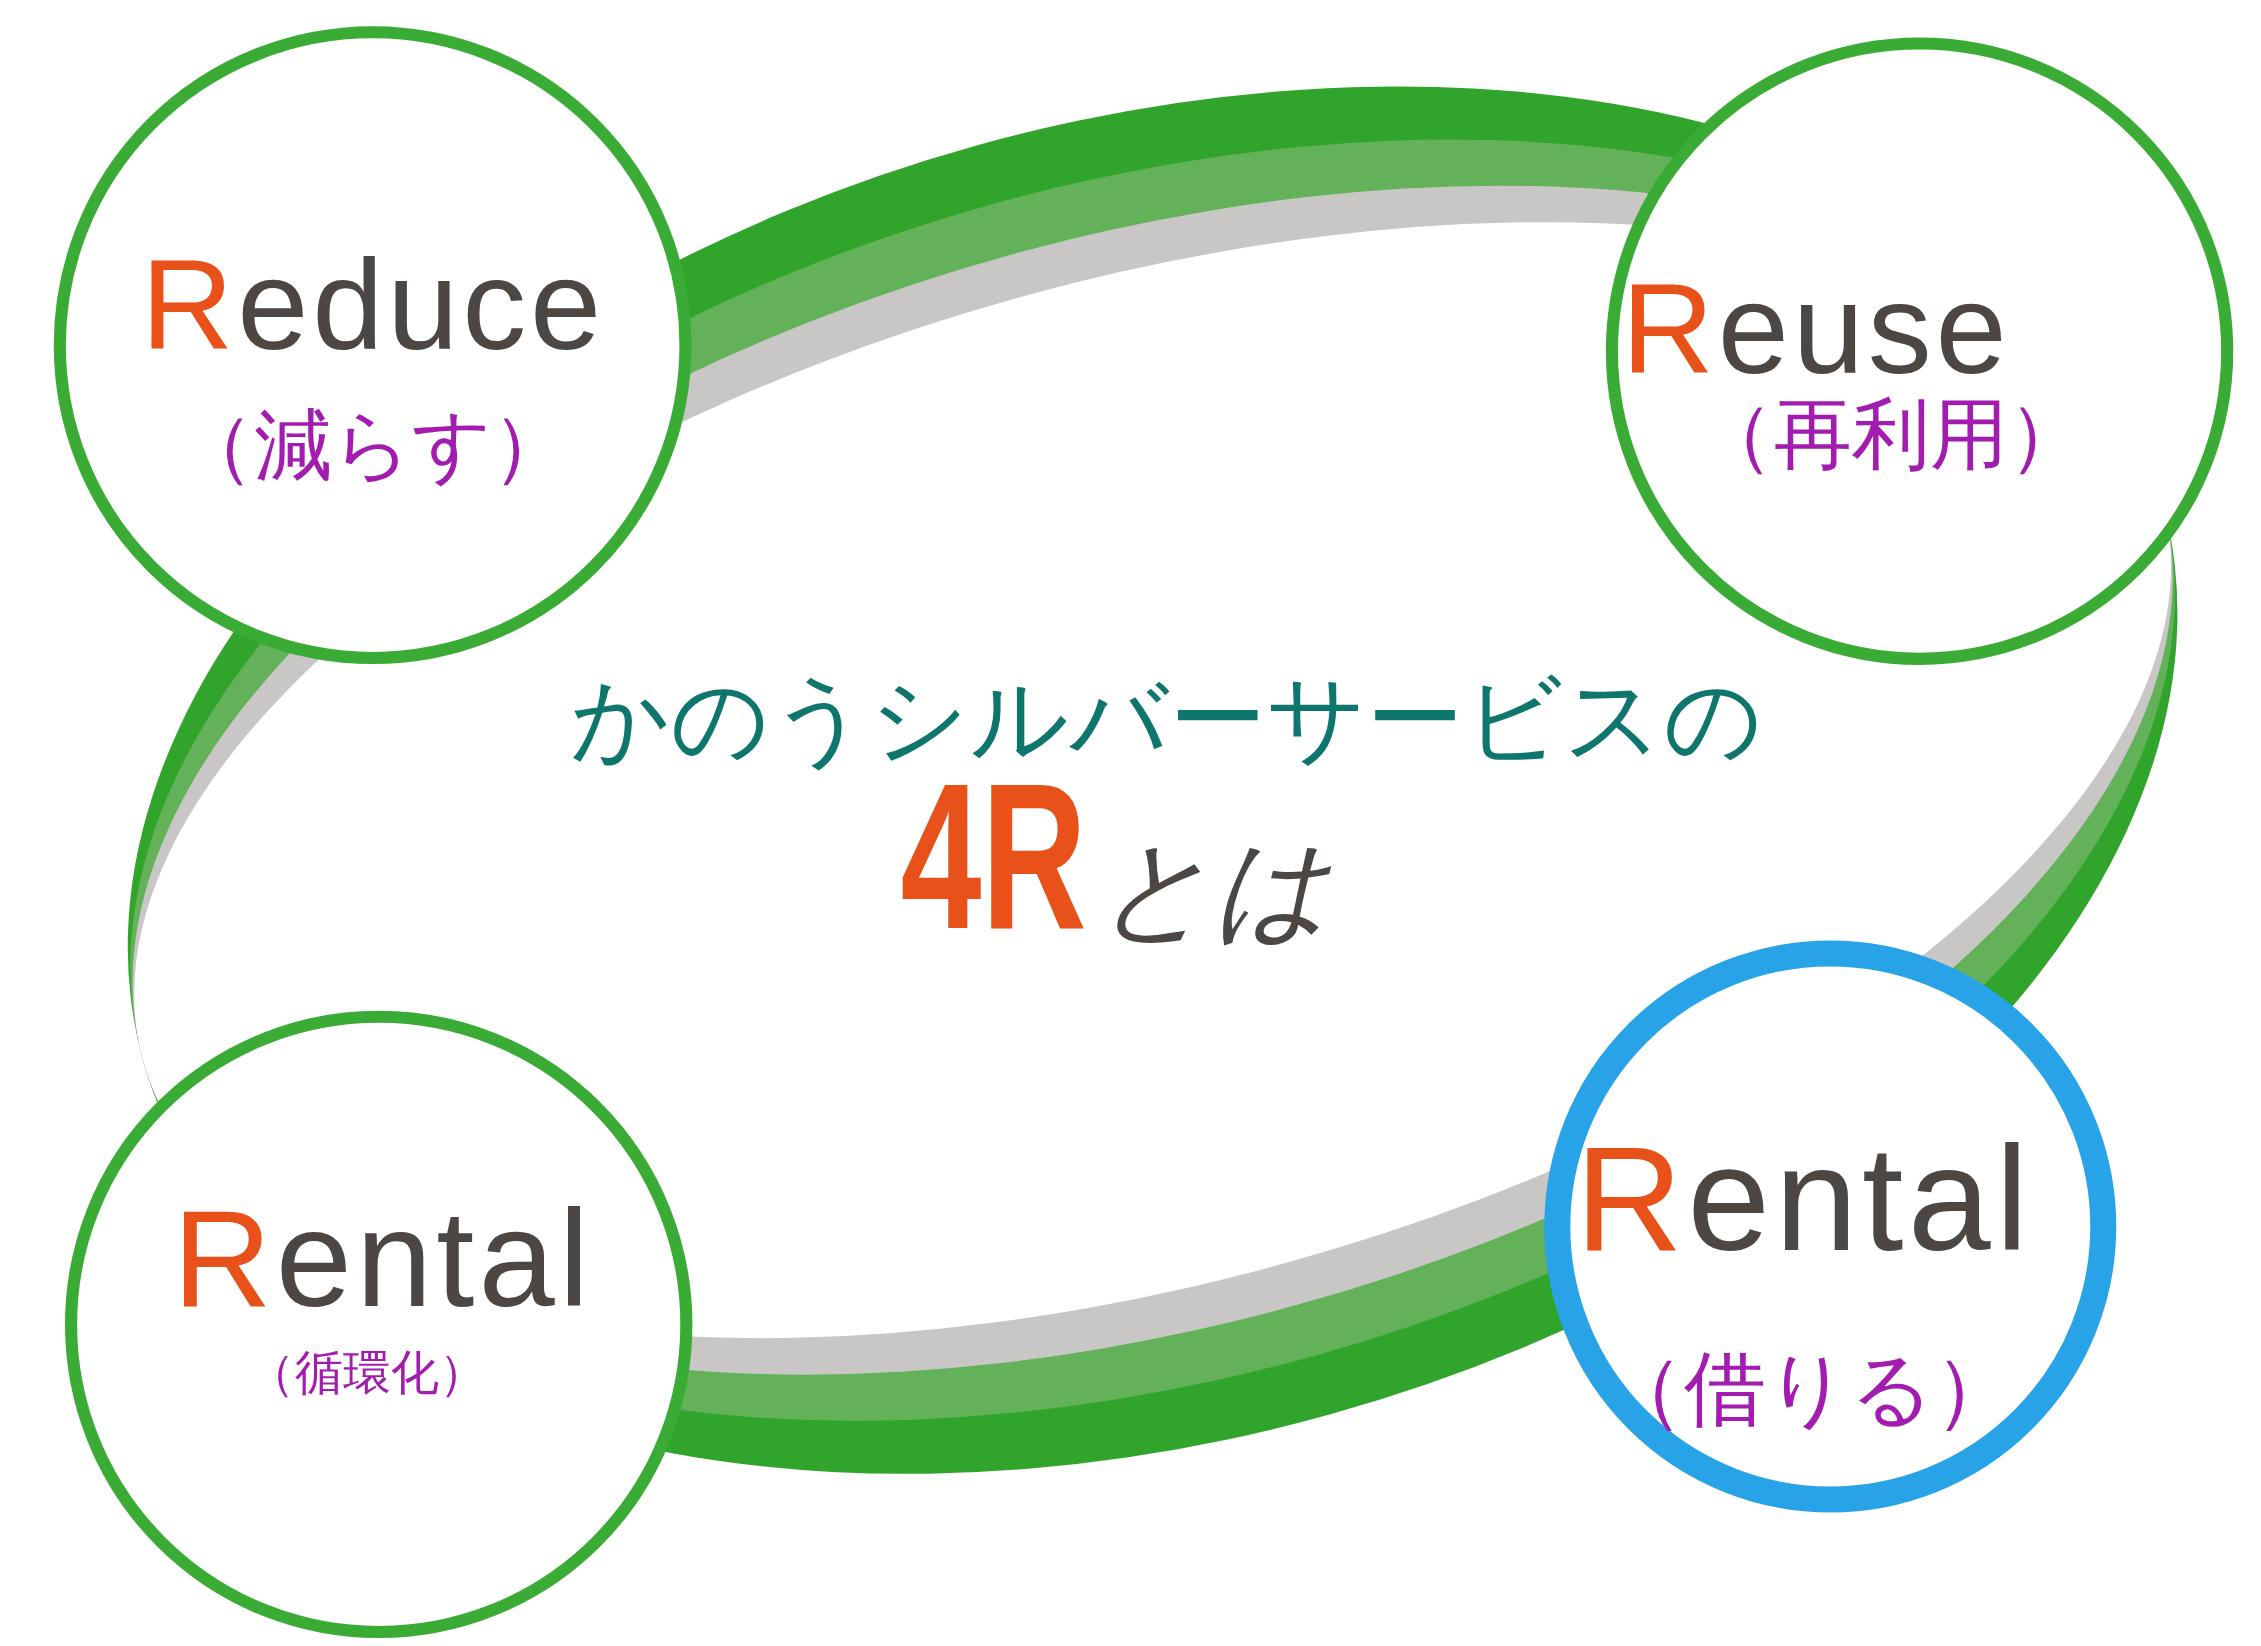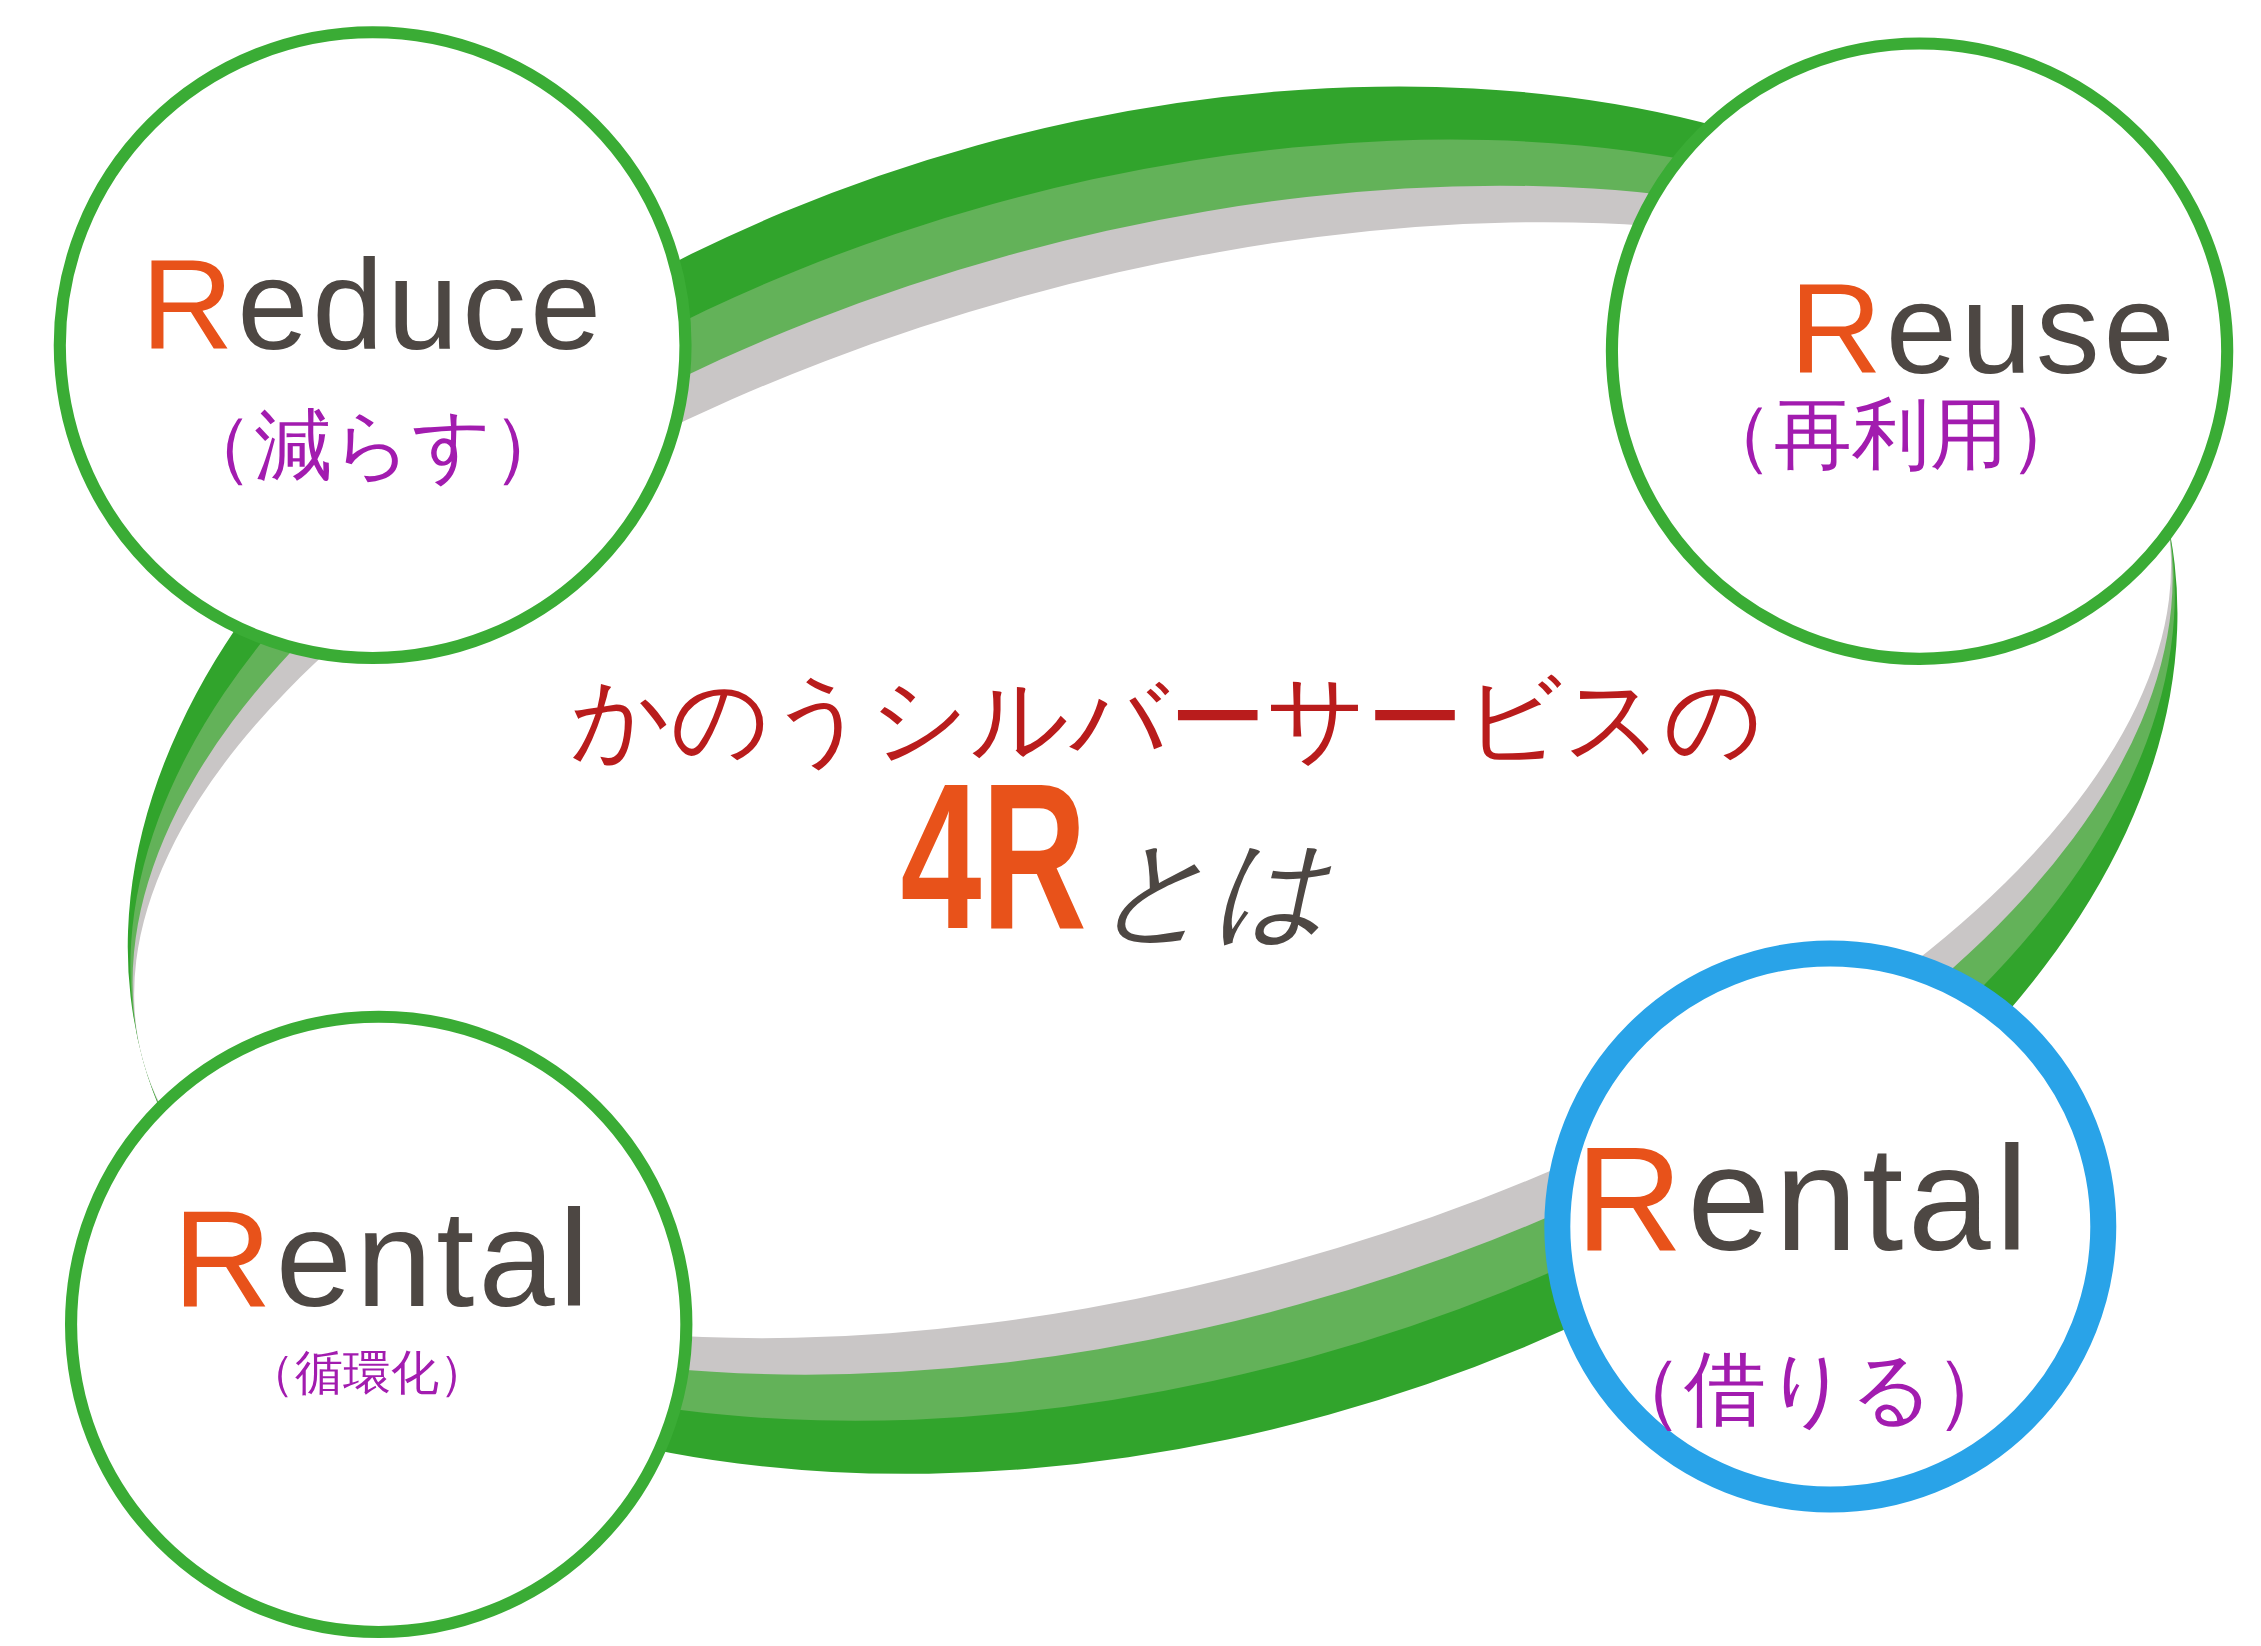--- a/index.html
+++ b/index.html
@@ -35,32 +35,32 @@
   .node-word .initial {
     color: #e8521a;
   }
   .node-reading {
     color: #a21caf;
     font-weight: 400;
   }
   
   .word-reduce   { left: 373px;  top: 305px;  font-size: 128px; }
   .read-reduce   { left: 373px;  top: 445px;  font-size: 78px;  }
-  .word-reuse    { left: 1984px; top: 329px;  font-size: 128px; }
+  .word-reuse    { left: 1816px; top: 329px;  font-size: 128px; }
   .read-reuse    { left: 1891px; top: 434px;  font-size: 78px;  }
   .word-recycle  { left: 383px;  top: 1258px; font-size: 137px; }
   .read-recycle  { left: 367px;  top: 1373px; font-size: 48px;  }
   .word-rental   { left: 1804px; top: 1198px; font-size: 149px; }
   .read-rental   { left: 1809px; top: 1389px; font-size: 82px;  }
   
   .title-line1 {
     left: 1167px;
     top: 718px;
     font-size: 97px;
-    color: #b91c1c;
+    color: #0f766e;
     font-weight: 400;
     letter-spacing: 0.005em;
   }
   .title-line2 {
     left: 1080px;
     top: 856px;
     display: flex;
     align-items: baseline;
   }
   .title-4r {

